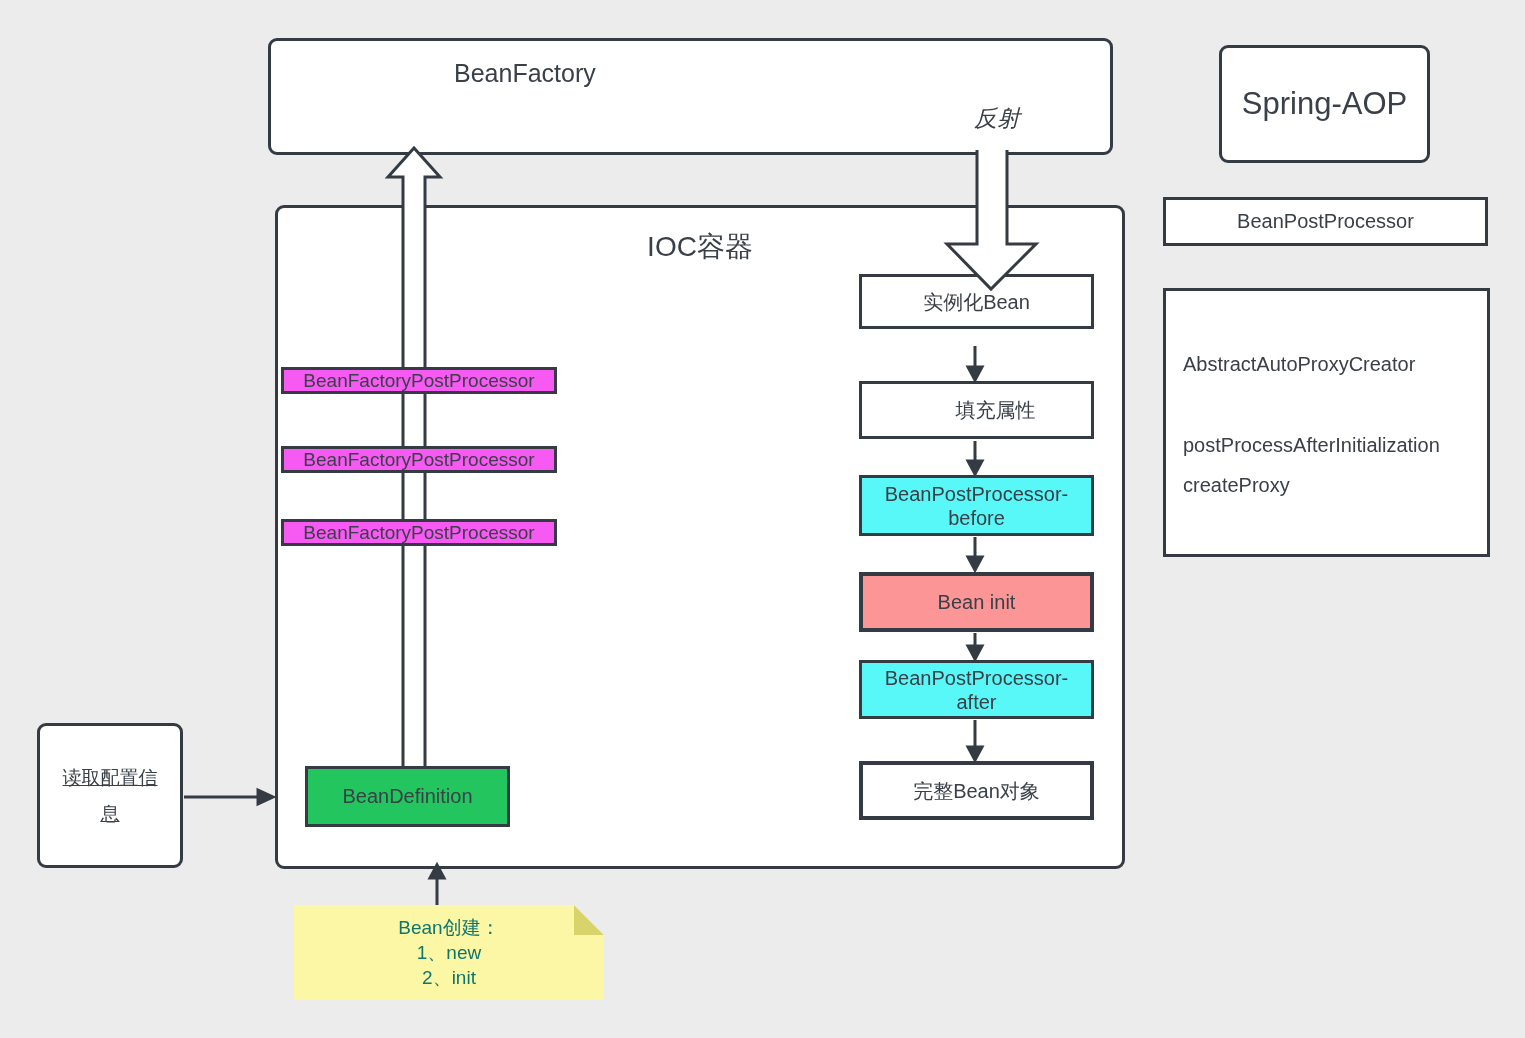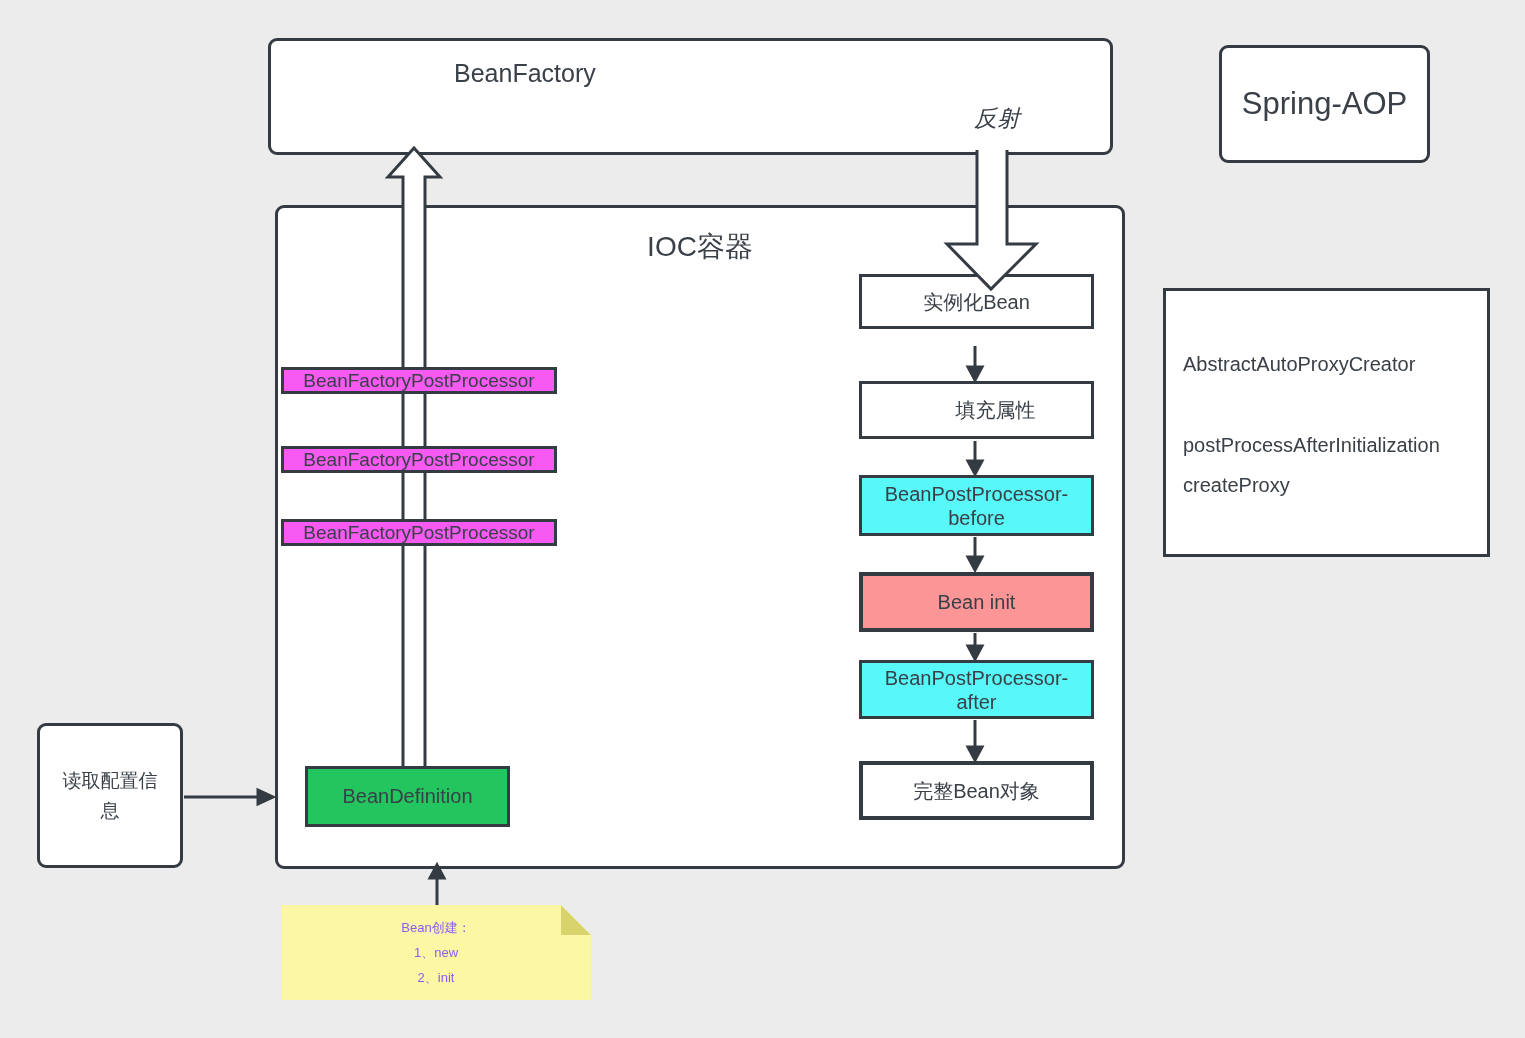--- a/index.html
+++ b/index.html
@@ -46,38 +46,38 @@
 
   
   .bfpp { left:281px; width:276px; height:27px; background:#f75af3; font-size:19px; }
   .bfpp1 { top:367px; }
   .bfpp2 { top:446px; }
   .bfpp3 { top:519px; }
 
   .beandef { left:305px; top:766px; width:205px; height:61px; background:#22c55e; font-size:20px; }
 
   .readcfg { left:37px; top:723px; width:146px; height:145px; font-size:19px; }
-  .readcfg span { display:block; width:104px; line-height:30px; }
+  .readcfg span { display:block; width:104px; line-height:36px;text-decoration:underline; }
 
   
   .flow { left:859px; width:235px; font-size:20px; line-height:24px; }
   .f0 { top:274px; height:55px; }
   .f1 { top:381px; height:58px;padding-left:38px; }
   .f2 { top:475px; height:61px; background:#58f8f8; }
   .f3 { top:572px; height:60px; background:#fc9595; border-width:4px; }
   .f4 { top:660px; height:59px; background:#58f8f8; }
   .f5 { top:761px; height:59px; border-width:4px; }
   .flow span { display:block; width:210px; }
 
   
   .note {
-    position:absolute; left:281px; top:905px; width:310px; height:95px;
+    position:absolute; left:294px; top:905px; width:310px; height:95px;
     background:#fbf7a5; z-index:10;
     display:flex; flex-direction:column; align-items:center; justify-content:center;
-    font-size:13px; line-height:25px; color:#8b5cf6; text-align:center;
+    font-size:19px; line-height:25px; color:#0f766e; text-align:center;
     clip-path: polygon(0 0, calc(100% - 30px) 0, 100% 30px, 100% 100%, 0 100%);
   }
   .note-fold {
     position:absolute; top:0; right:0; width:30px; height:30px;
     background:#d8d36a;
     clip-path: polygon(0 0, 100% 100%, 0 100%);
   }
 
   svg.arrows { position:absolute; left:0; top:0; z-index:5; pointer-events:none; }
 </style>
@@ -88,20 +88,23 @@
 
   <div class="box rounded beanfactory">
     <div class="bf-title">BeanFactory</div>
     <div class="reflect">反射</div>
   </div>
 
   <div class="box rounded springaop">
     <span>Spring-AOP</span>
   </div>
 
+  <div class="box bpp">
+    <span>BeanPostProcessor</span>
+  </div>
 
   <div class="box aopdetail">
     <span class="aop-l1">AbstractAutoProxyCreator</span>
     <span class="aop-l2">postProcessAfterInitialization</span>
     <span class="aop-l3">createProxy</span>
   </div>
 
   <div class="box rounded ioc">
     <div class="ioc-title">IOC容器</div>
   </div>

